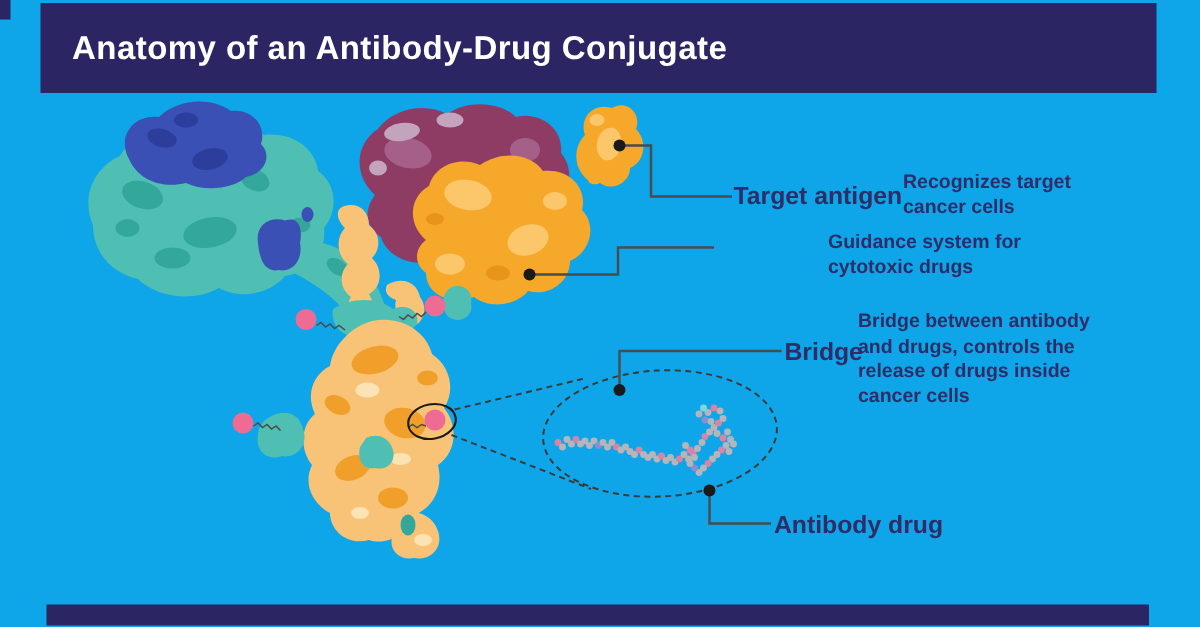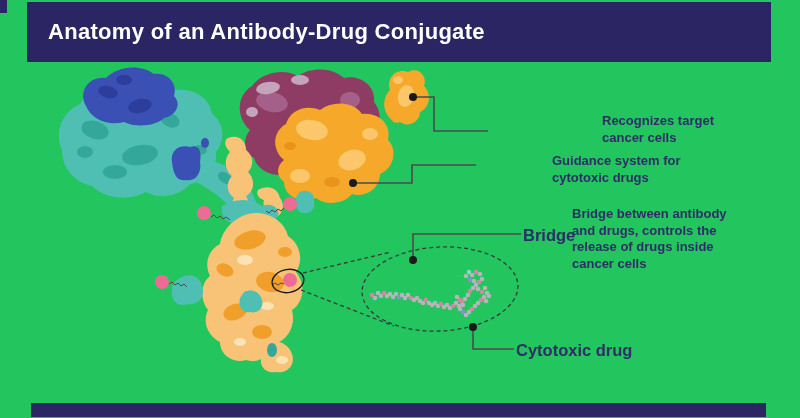--- a/index.html
+++ b/index.html
@@ -1,16 +1,16 @@
 <!DOCTYPE html>
 <html style="--navy: #2b2663; --textnavy: #2e2d66; --teal: #4fbfb3; --tealDark: #33a89a; --blue: #3b50b5; --blueDark: #2c3d9b; --maroon: #8e3c64; --maroonLight: #a5608a; --maroonPale: #c4a3bd; --orange: #f6a82b; --orangeLight: #fbc76a; --orangeDark: #e8941a; --stem: #f9c377; --stemDark: #f0a02a; --stemPale: #fbe3b3; --pink: #ee6b94; --lineGray: #4a4b4d; --moleculeGray: #b5b5ba; --moleculePink: #d784a6; --moleculeBlue: #8a8fd0; --moleculeCyan: #7fd8d8;"><head>
 <meta charset="utf-8">
 <style>
   html,body{margin:0;padding:0;background:#fff;}
-  .stage{position:relative;width:800px;height:418px;background:#22c55e;overflow:hidden;
+  .stage{position:relative;width:800px;height:418px;background:#0ea5e9;overflow:hidden;
          font-family:"Liberation Sans",sans-serif;}
   .corner-chip{position:absolute;left:0;top:0;width:7px;height:13px;background:var(--navy);}
   .title-bar{position:absolute;left:27px;top:2px;width:744px;height:60px;background:var(--navy);}
   .page-title{position:absolute;left:21px;top:0;height:60px;line-height:60px;color:#fff;
               font-size:22px;font-weight:700;letter-spacing:.3px;white-space:nowrap;}
   .footer-bar{position:absolute;left:31px;top:403px;width:735px;height:14px;background:var(--navy);}
   .illu{position:absolute;left:0;top:0;}
   .ann-label{position:absolute;color:var(--textnavy);font-weight:700;font-size:16.5px;white-space:nowrap;}
   .ann-desc{position:absolute;color:var(--textnavy);font-weight:700;font-size:13px;line-height:16.5px;
             white-space:pre-line;}
@@ -217,28 +217,29 @@
       <circle class="leader-dot" cx="413" cy="97" r="4"></circle>
       <path class="leader" d="M353,183 L412,183 L412,165 L476,165"></path>
       <circle class="leader-dot" cx="353" cy="183" r="4"></circle>
       <path class="leader" d="M413,260 L413,234 L521,234"></path>
       <circle class="leader-dot" cx="413" cy="260" r="4"></circle>
       <path class="leader" d="M473,327 L473,349 L514,349"></path>
       <circle class="leader-dot" cx="473" cy="327" r="4"></circle>
     </g>
   </svg>
 
+  <div class="ann-label" style="left:489px;top:122px">Target antigen</div>
   <div class="ann-desc" style="left:602px;top:113px;width:130px">Recognizes target
 cancer cells</div>
 
   <div class="ann-desc" style="left:552px;top:153px;width:145px">Guidance system for
 cytotoxic drugs</div>
 
   <div class="ann-label" style="left:523px;top:226px">Bridge</div>
   <div class="ann-desc" style="left:572px;top:206px;width:175px">Bridge between antibody
 and drugs, controls the
 release of drugs inside
 cancer cells</div>
 
-  <div class="ann-label" style="left:516px;top:341px">Cytotoxic drug</div>
+  <div class="ann-label" style="left:516px;top:341px">Antibody drug</div>
 
   <div class="footer-bar"></div>
 </div>
 
 </body></html>

